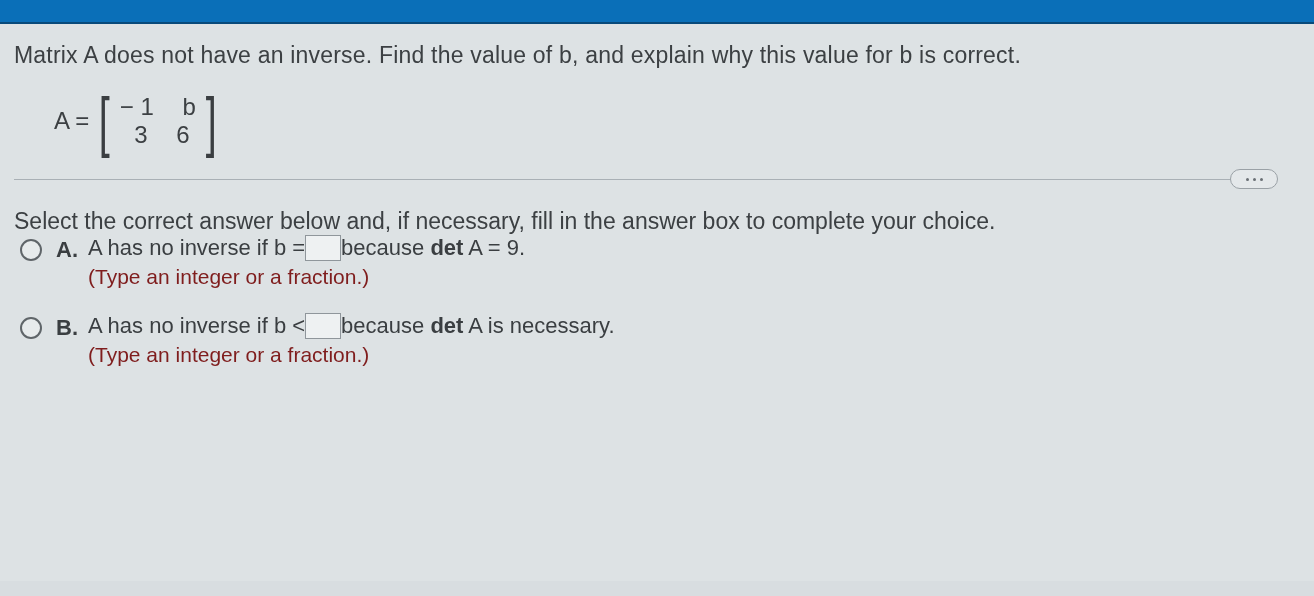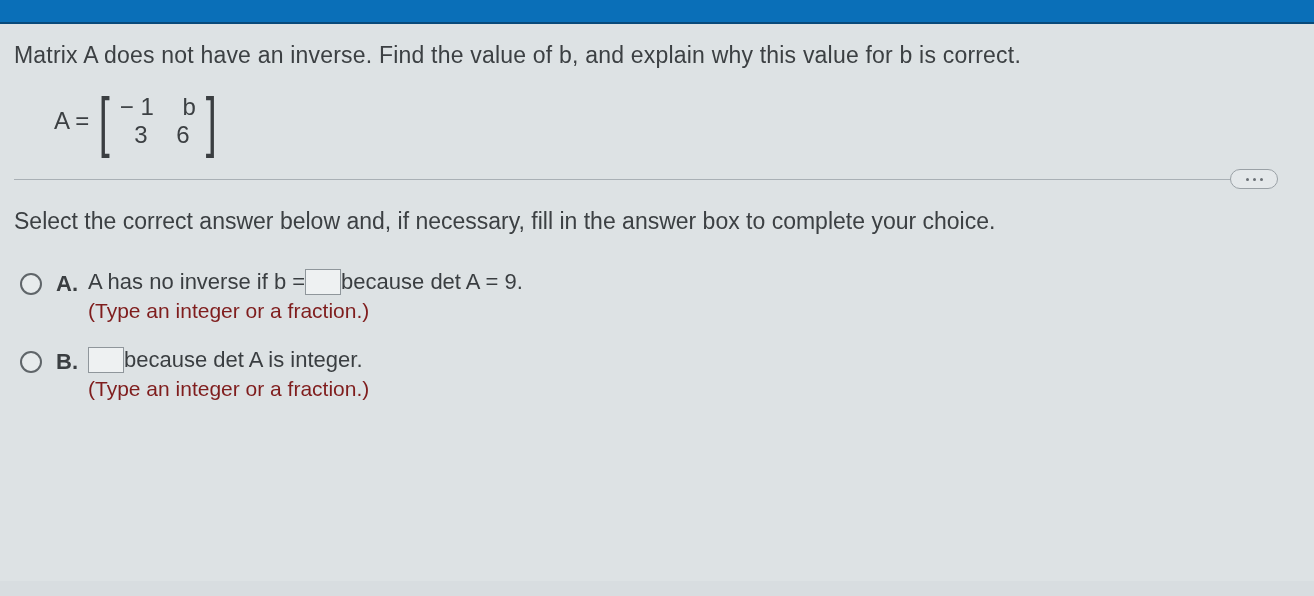--- a/index.html
+++ b/index.html
@@ -71,21 +71,20 @@
   justify-content: center;
   gap: 4px;
   cursor: pointer;
 }
 .dots-pill span {
   width: 3px; height: 3px; background: #6a7075; border-radius: 50%;
 }
 .instruction {
   font-size: 23px;
   color: #3c4043;
-  margin-bottom: 34px;
 }
 .choices { padding-left: 6px; }
 .choice {
   display: flex;
   align-items: flex-start;
   margin-bottom: 24px;
 }
 .radio {
   width: 22px; height: 22px;
   border: 2px solid #5f6569;
@@ -108,21 +107,21 @@
 .line1 { display: flex; align-items: flex-start; flex-wrap: wrap; }
 .answer-box {
   display: inline-block;
   width: 36px;
   height: 26px;
   border: 1px solid #8f969b;
   background: #eef1f2;
   vertical-align: middle;
 }
 .det { }
-.det b { font-weight: normal; }
+.det b { font-weight: bold; }
 .hint {
   color: #7f1d1d;
   font-size: 21px;
   margin-top: 4px;
 }
 </style>
 </head>
 <body>
 
 <div class="top-bar"></div>
@@ -173,23 +172,24 @@
         </div>
         <div class="hint">(Type an integer or a fraction.)</div>
       </div>
     </div>
 
     <div class="choice">
       <div class="radio"></div>
       <div class="choice-letter">B.</div>
       <div class="choice-body">
         <div class="line1">
+          <span>A has no inverse if b &lt;</span>
           <span class="answer-box"></span>
           <span class="det">
-            <span>because </span><b>det</b><span> A is integer.</span>
+            <span>because </span><b>det</b><span> A is necessary.</span>
           </span>
         </div>
         <div class="hint">(Type an integer or a fraction.)</div>
       </div>
     </div>
 
   </div>
 
 </div>
 

